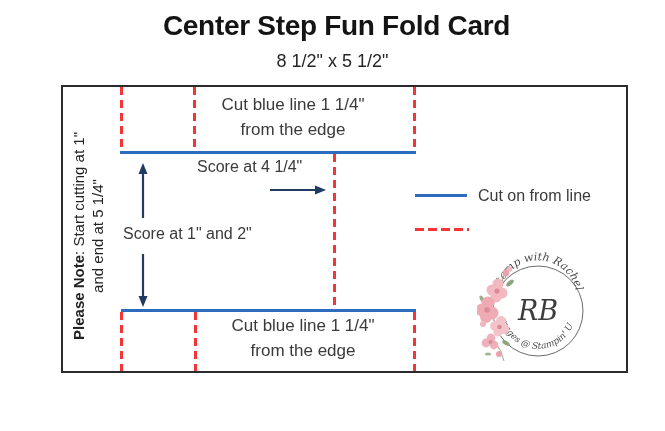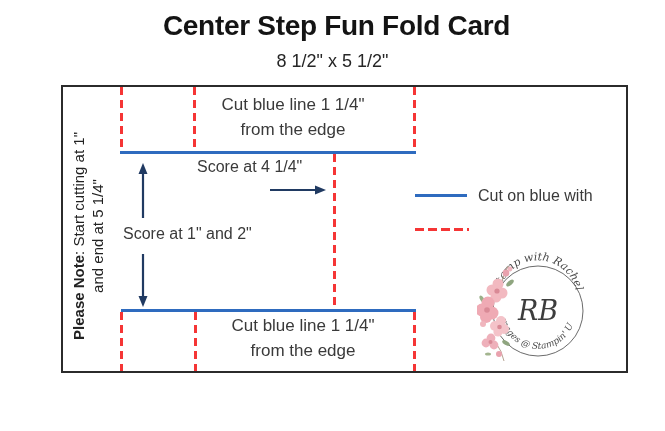--- a/index.html
+++ b/index.html
@@ -109,21 +109,21 @@
     <svg class="arrow arrow-down" width="18" height="55">
       <line x1="9" y1="0" x2="9" y2="44"></line>
       <polygon points="9,53 4.5,42 13.5,42"></polygon>
     </svg>
     <svg class="arrow arrow-right" width="60" height="16">
       <line x1="2" y1="8" x2="49" y2="8"></line>
       <polygon points="58,8 47,3.5 47,12.5"></polygon>
     </svg>
 
     <div class="bluel leg-line"></div>
-    <div class="anno leg-cut-text">Cut on blue with</div>
+    <div class="anno leg-cut-text">Cut on from line</div>
     <div class="hdash leg-dash"></div>
 
     <div class="note">
       <div><b>Please Note</b><span>:  Start cutting at 1"</span></div>
       <div>and end at 5 1/4"</div>
     </div>
 
     <svg class="logo" width="122" height="122" viewBox="0 0 122 122">
       <defs>
         <path id="arcTop" d="M 23,58 A 39,39 0 1 1 99,58"></path>

